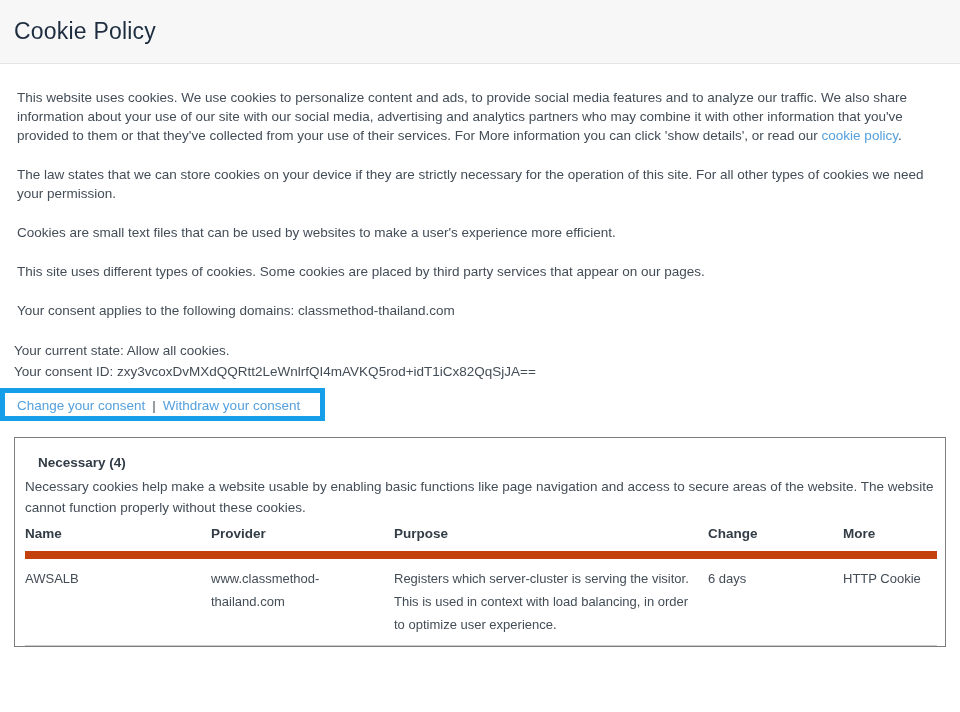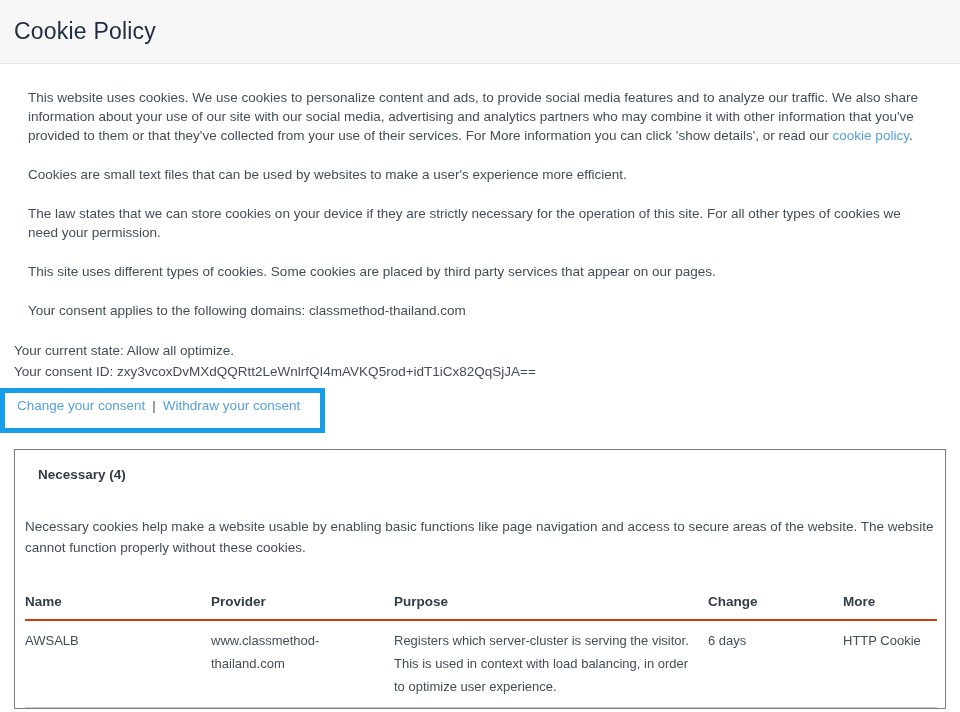--- a/index.html
+++ b/index.html
@@ -15,52 +15,52 @@
     height: 64px; background: #f7f7f8;
     border-bottom: 1px solid #e5e5e5;
     display: flex; align-items: center;
     padding: 0 14px;
   }
   .page-title {
     font-size: 23px; font-weight: 500; color: #1d2d3f;
     margin: 0; letter-spacing: 0.2px;
   }
   main { padding: 24px 14px 0; }
-  .para { margin: 0 14px 20px; }
+  .para { margin: 0 3px 20px; }
   a.link { color: #55a0dd; text-decoration: none; cursor: pointer; }
   .consent-block { line-height: 21px; margin: 0 0 4px; }
   .highlight-box {
     display: inline-block;
     border: 5px solid #169ee8;
     background: #ffffff;
-    padding: 5px 20px 14px 12px;
+    padding: 5px 20px 2px 12px;
     margin: 2px 0 16px -14px;
     line-height: 16px;
     white-space: nowrap;
   }
   .consent-link { color: #4b84c9; }
   .sep { color: #434d57; margin: 0 7px; }
   .updated-line { margin: 0 0 10px; }
   .category-box {
     border: 1px solid #7d7d7d;
     padding: 12px 10px 0;
   }
   .category-title {
     font-size: 13.5px; font-weight: bold; color: #323c46;
-    margin: 3px 0 32px;
+    margin: 3px 0 4px;
     padding-left: 13px;
   }
-  .category-desc { line-height: 21px; margin: 0 0 28px; }
+  .category-desc { line-height: 21px; margin: 0 0 0; }
   table.cookie-table {
     width: 100%; border-collapse: collapse;
     font-size: 13px; table-layout: fixed;
   }
   .cookie-table th {
     text-align: left; font-weight: bold; color: #323c46;
-    border-bottom: 2px solid #c2410c;
+    border-bottom: 8px solid #c2410c;
     padding: 6px 12px 8px 0;
     font-size: 13.5px;
   }
   .cookie-table td {
     vertical-align: top;
     padding: 8px 12px 9px 0;
     line-height: 23px;
     border-bottom: 1px solid #cccccc;
     word-wrap: break-word;
   }
@@ -69,30 +69,30 @@
 <body>
 
 <header class="page-header">
   <h1 class="page-title">Cookie Policy</h1>
 </header>
 
 <main>
 
   <p class="para"><span>This website uses cookies. We use cookies to personalize content and ads, to provide social media features and to analyze our traffic. We also share information about your use of our site with our social media, advertising and analytics partners who may combine it with other information that you've provided to them or that they've collected from your use of their services. For More information you can click 'show details', or read our </span><a class="link">cookie policy</a><span>.</span></p>
 
+  <p class="para">The law states that we can store cookies on your device if they are strictly necessary for the operation of this site. For all other types of cookies we need your permission.</p>
+
   <p class="para">Cookies are small text files that can be used by websites to make a user's experience more efficient.</p>
-
-  <p class="para">The law states that we can store cookies on your device if they are strictly necessary for the operation of this site. For all other types of cookies we need your permission.</p>
 
   <p class="para">This site uses different types of cookies. Some cookies are placed by third party services that appear on our pages.</p>
 
   <p class="para">Your consent applies to the following domains: classmethod-thailand.com</p>
 
   <div class="consent-block">
-    <div>Your current state: Allow all optimize.</div>
+    <div>Your current state: Allow all cookies.</div>
     <div>Your consent ID: zxy3vcoxDvMXdQQRtt2LeWnlrfQI4mAVKQ5rod+idT1iCx82QqSjJA==</div>
   </div>
 
   <div class="highlight-box">
     <a class="link consent-link">Change your consent</a><span class="sep">|</span><a class="link consent-link">Withdraw your consent</a>
   </div>
 
 
   <section class="category-box">
     <h2 class="category-title">Necessary (4)</h2>

